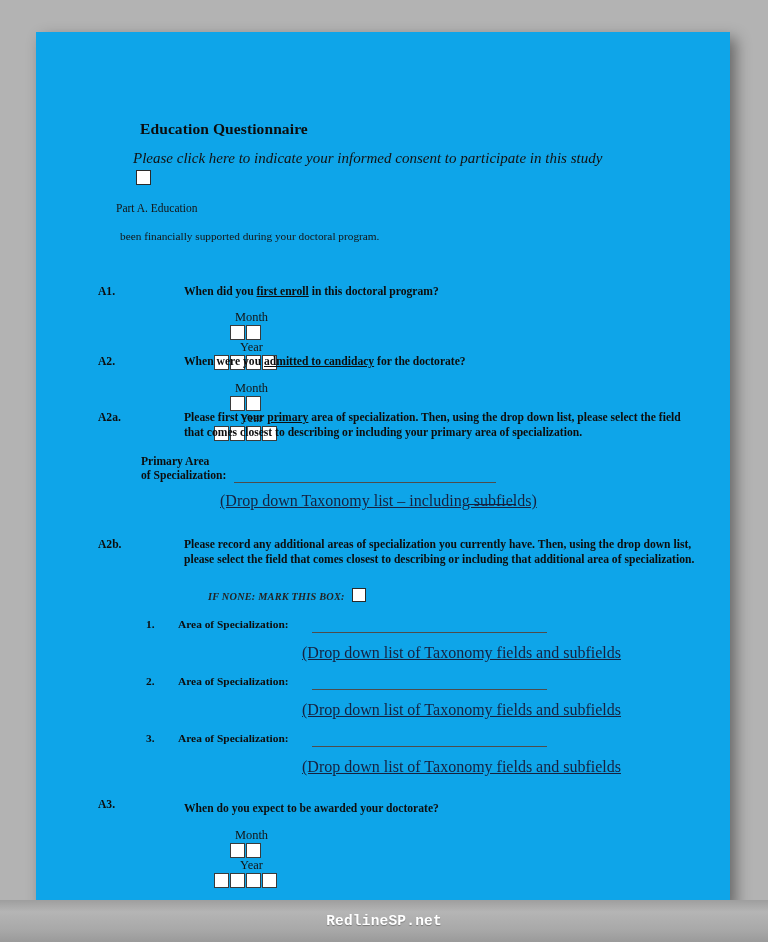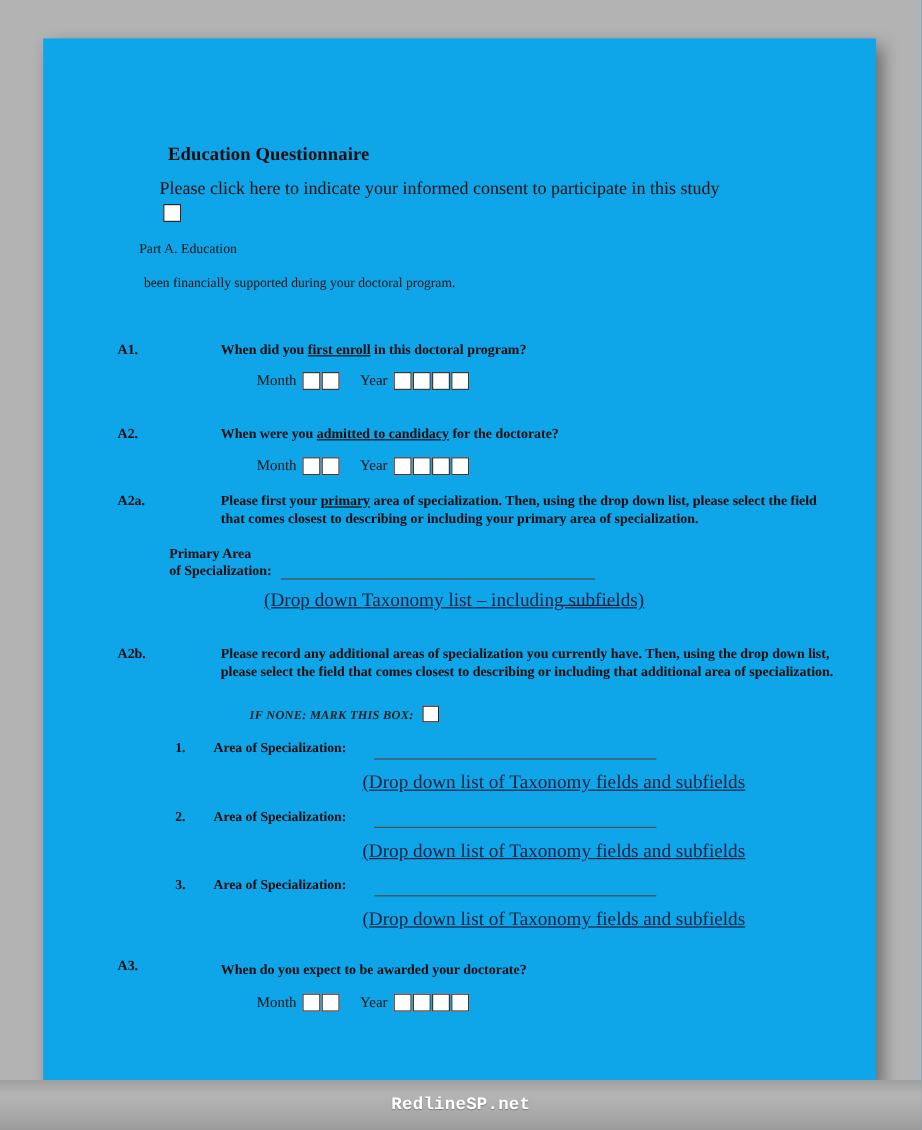--- a/index.html
+++ b/index.html
@@ -44,20 +44,21 @@
     letter-spacing: 0.1px;
     color: #0c0c0c;
   }
   .consent-line {
     position: absolute;
     left: 97px;
     top: 118px;
     font-size: 15px;
     color: #111;
     white-space: nowrap;
+    font-style: italic;
   }
   .consent-box {
     position: absolute;
     left: 100px;
     top: 138px;
     width: 15px;
     height: 15px;
     border: 1.3px solid #2a2a2a;
     background: #fff;
     box-sizing: border-box;
@@ -106,20 +107,21 @@
   .u { text-decoration: underline; }
 
   
   .daterow {
     position: absolute;
     left: 178px;
     display: flex;
     align-items: center;
     font-size: 12.4px;
     color: #141414;
+    flex-direction: column;
   }
   .daterow .lbl { margin-right: 5px; }
   .boxes { display: flex; margin-right: 16px; }
   .cellbox {
     width: 15px;
     height: 15px;
     border: 1.2px solid #3a3a3a;
     box-sizing: border-box;
     background: #fff;
     margin-right: 1px;

